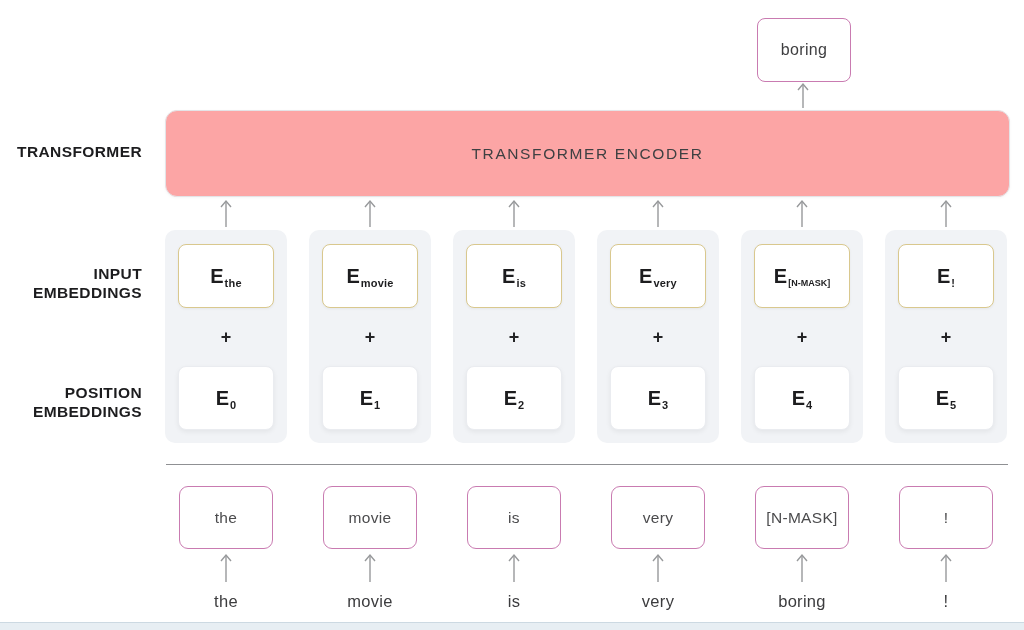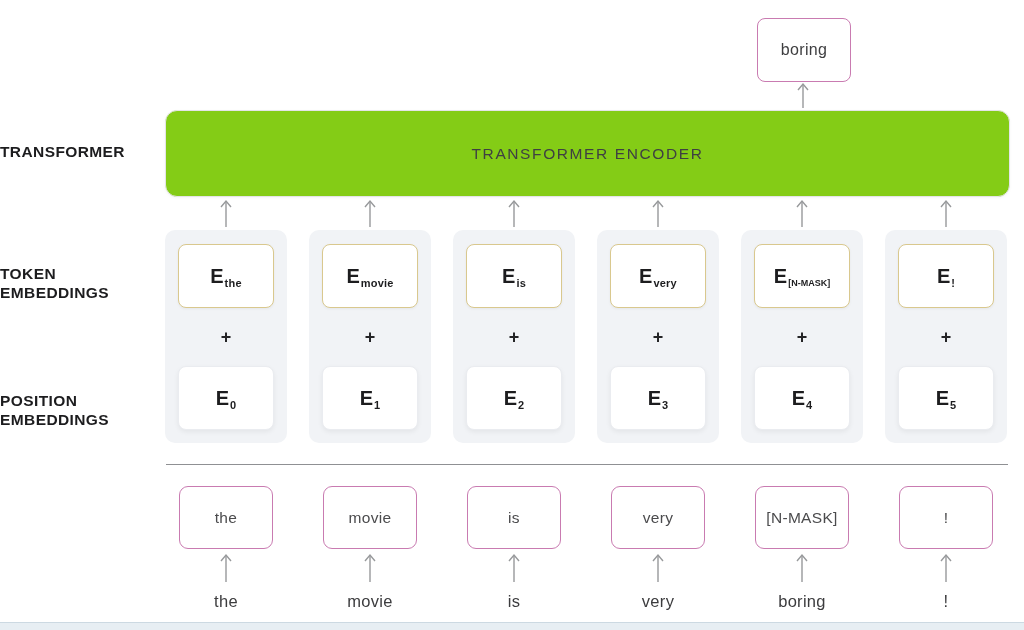--- a/index.html
+++ b/index.html
@@ -1,38 +1,38 @@
 <!DOCTYPE html>
 <html style="--pink: #c97bb1; --gold: #d9c88e; --col_bg: #f1f3f6; --arrow: #97999b; --bottom_bar: #e7eef3;"><head>
 <meta charset="utf-8">
 <style>
   html,body { margin:0; padding:0; background:#ffffff; }
   body { font-family:"Liberation Sans", sans-serif; }
   .canvas { position:relative; width:1024px; height:630px; background:#fff; overflow:hidden; }
 
   
-  .side-label { position:absolute; left:0; width:142px; text-align:left;
+  .side-label { position:absolute; left:0; width:142px; text-align:right;
     font-weight:700; font-size:15.5px; letter-spacing:.4px; color:#1c1c1e; line-height:19px; }
   .lbl-transformer { top:142px; }
   .lbl-token { top:264px; }
-  .lbl-position { top:391px; }
+  .lbl-position { top:383px; }
   .lbl-input { top:509px; }
 
   
   .output-box { position:absolute; left:757px; top:18px; width:92px; height:62px;
     border:1.5px solid var(--pink); border-radius:8px; background:#fff;
     display:flex; align-items:center; justify-content:center;
     font-size:16px; color:#3e3e40; letter-spacing:.3px; }
 
   .arrow { display:flex; align-items:center; justify-content:center; }
   .arrow-output { position:absolute; left:796px; top:82px; }
 
   
   .encoder-box { position:absolute; left:165px; top:110px; width:843px; height:85px;
-    background:#84cc16; border:1px solid #e4e4e7; border-radius:12px;
+    background:#fca5a5; border:1px solid #e4e4e7; border-radius:12px;
     box-shadow:0 1px 3px rgba(0,0,0,.04);
     display:flex; align-items:center; justify-content:center;
     font-size:15.5px; letter-spacing:1.6px; color:#3f4042; }
 
   
   .row { position:absolute; left:165px; width:843px; display:flex; gap:22px; }
   .cell { width:122px; flex:none; display:flex; align-items:center; justify-content:center; }
 
   .arrows-top { top:198px; height:30px; }
   .columns-row { top:230px; height:213px; }
@@ -69,21 +69,21 @@
   .bottom-bar { position:absolute; left:0; top:622px; width:1024px; height:8px;
     background:var(--bottom_bar); border-top:1px solid #ccd9e2; }
 </style>
 </head>
 <body>
 
 <div class="canvas">
 
   <div class="side-label lbl-transformer">TRANSFORMER</div>
   <div class="side-label lbl-token">
-    <div>TOKEN</div>
+    <div>INPUT</div>
     <div>EMBEDDINGS</div>
   </div>
   <div class="side-label lbl-position">
     <div>POSITION</div>
     <div>EMBEDDINGS</div>
   </div>
 
   <div class="output-box">boring</div>
   <div class="arrow arrow-output">
       <svg width="14" height="27" viewBox="0 0 14 27">

